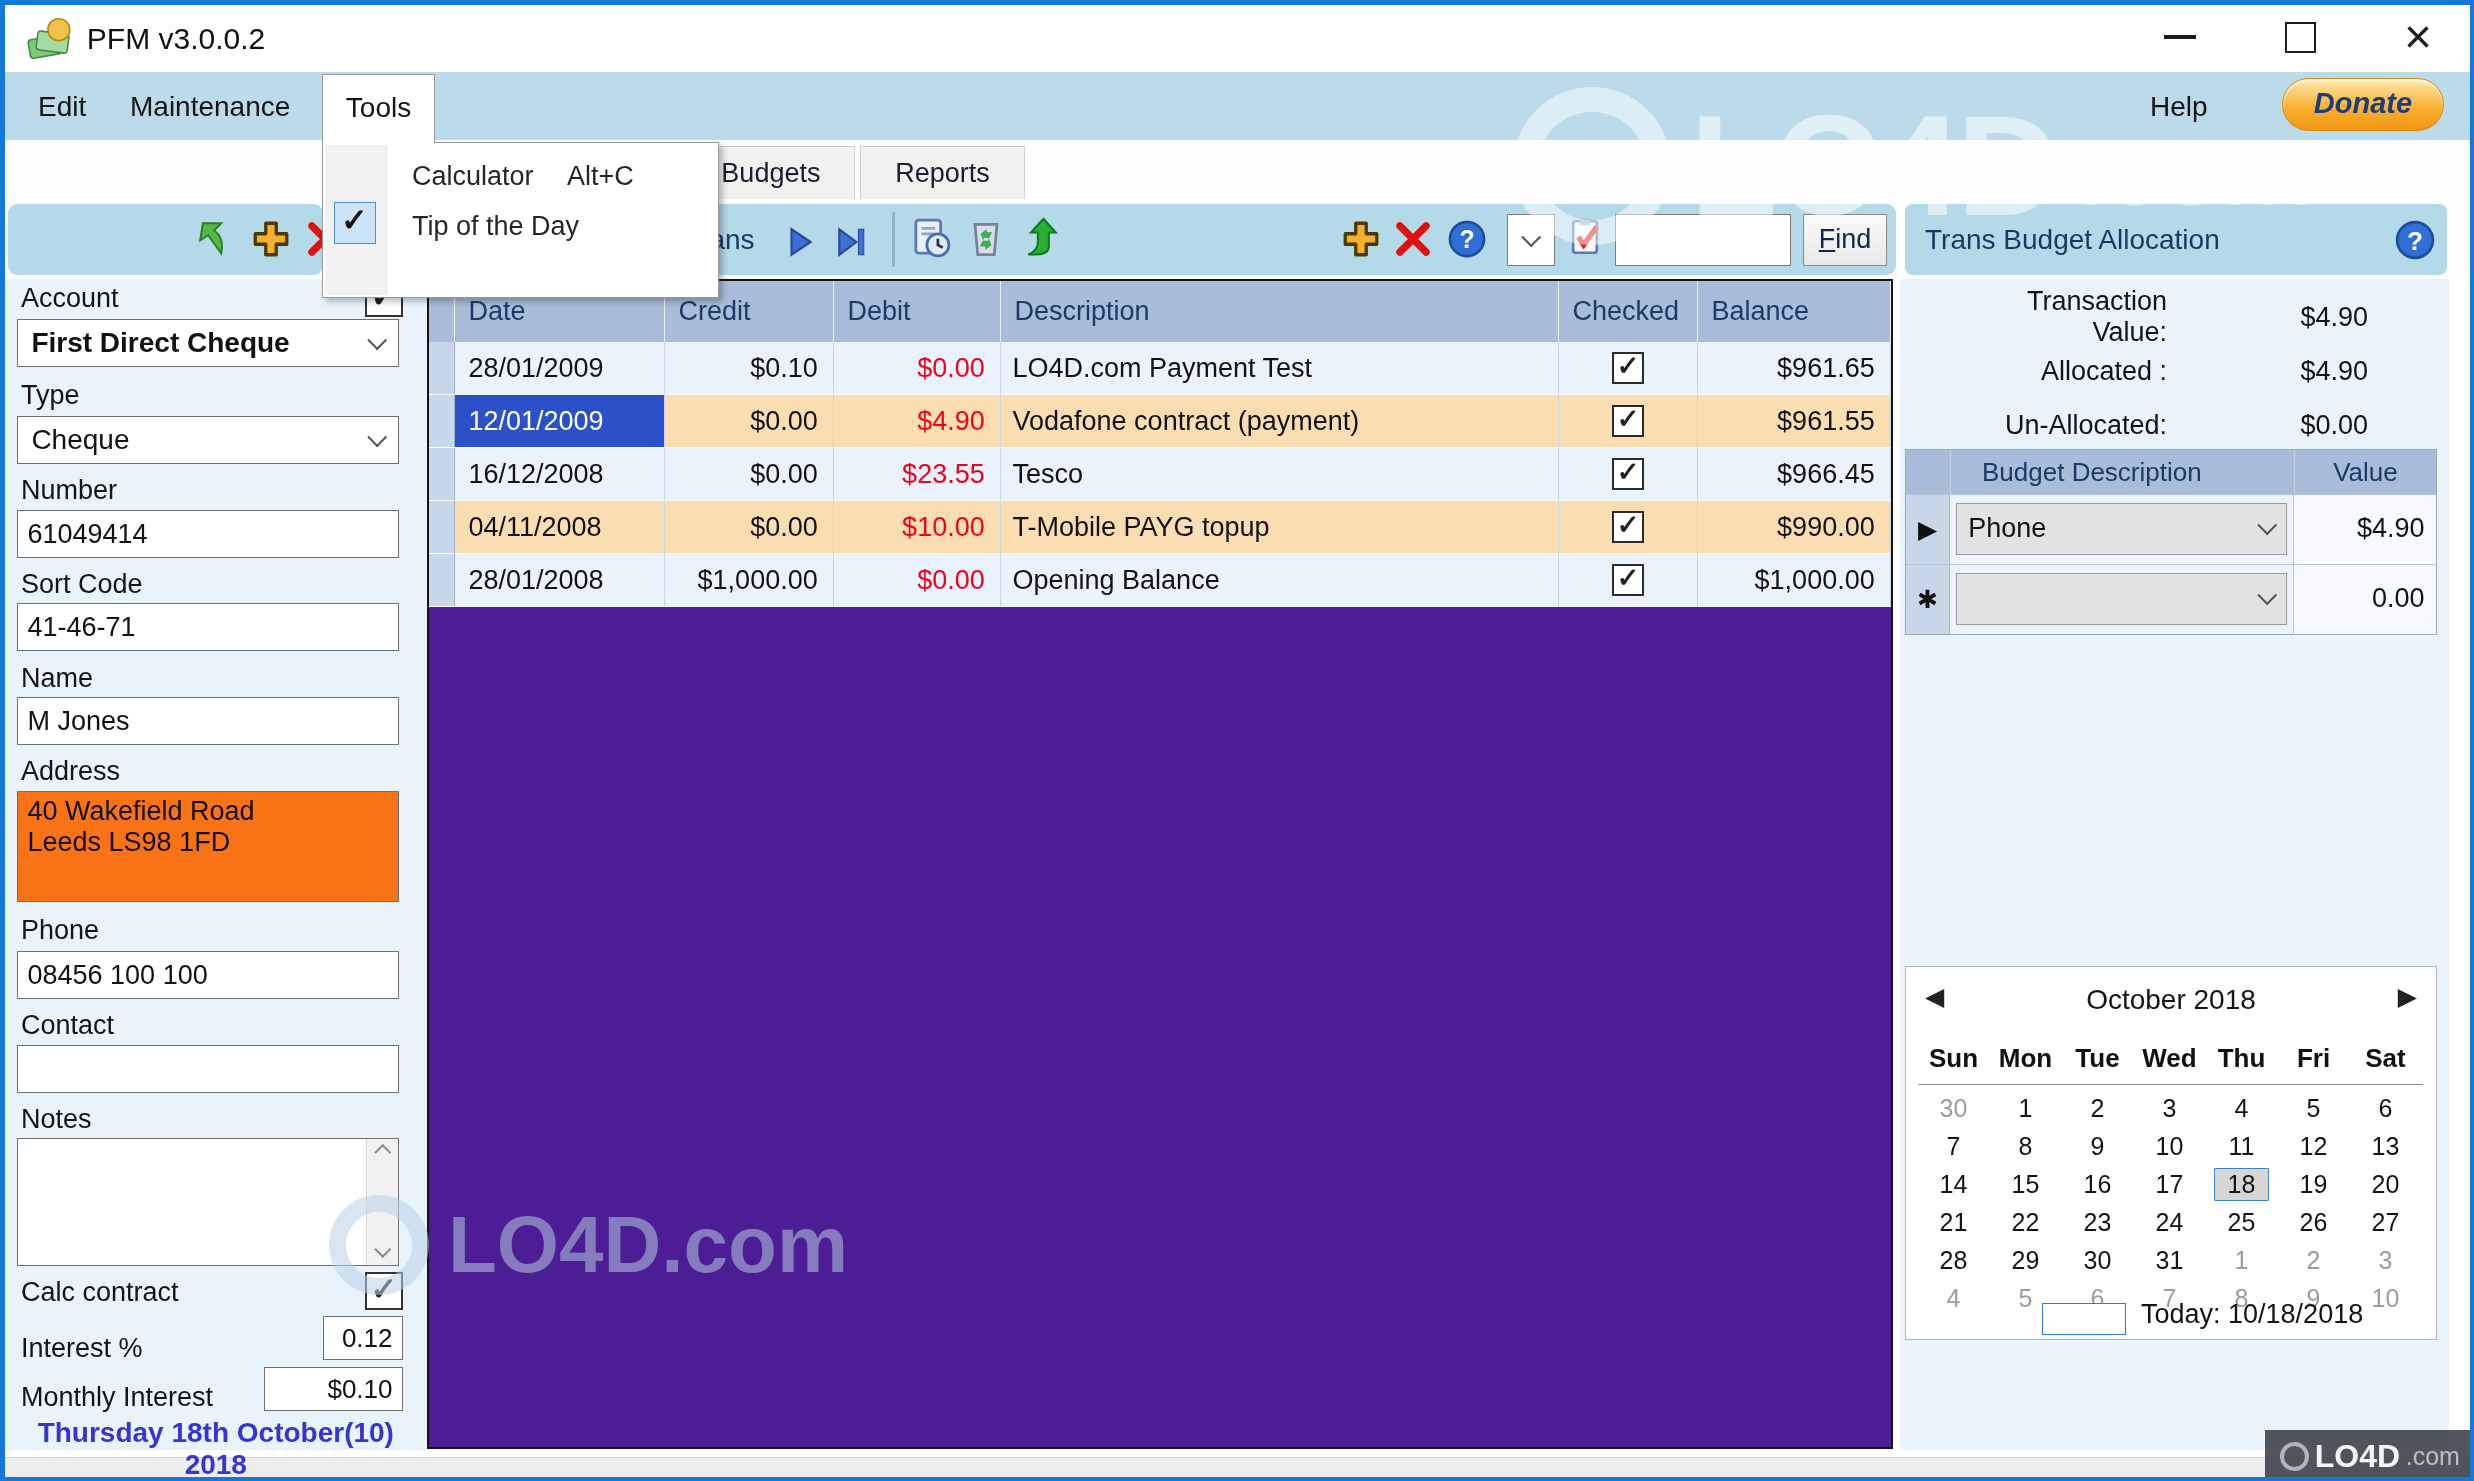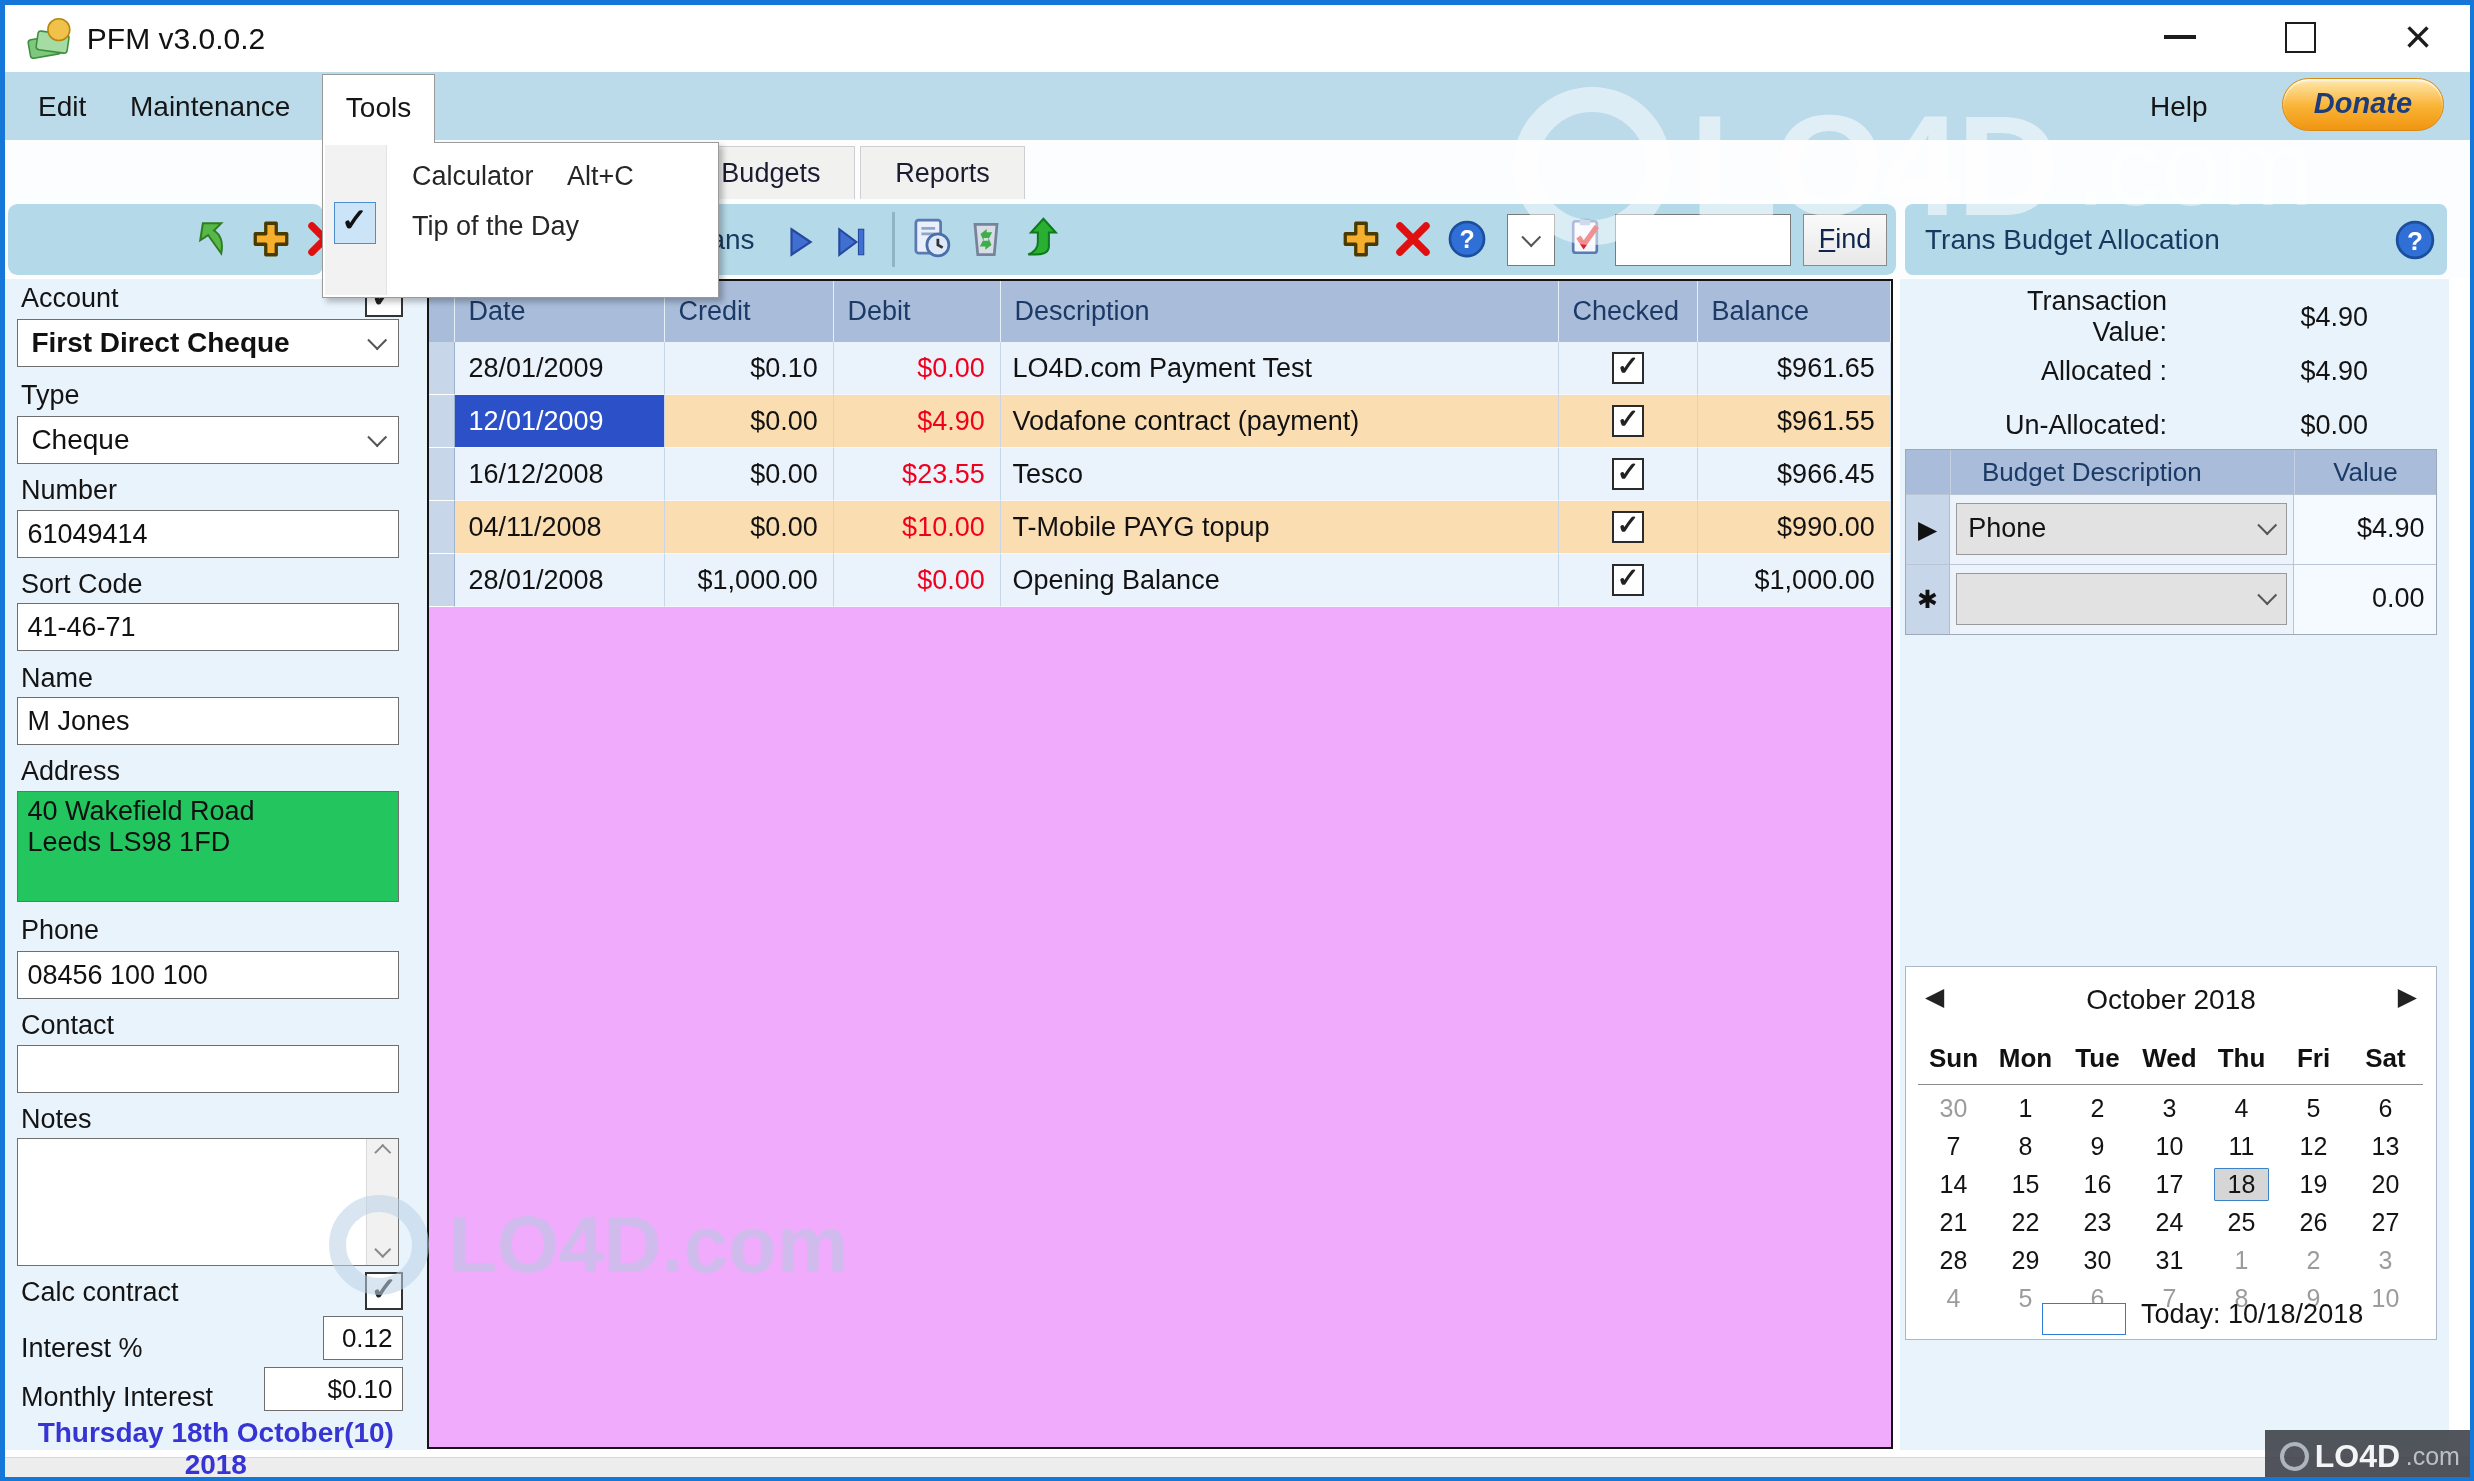--- a/index.html
+++ b/index.html
@@ -50,32 +50,32 @@
   
   .chev{display:inline-block;width:12.4px;height:12.4px;border-right:2.9px solid #555;border-bottom:2.9px solid #555;}
   .chev.down{transform:rotate(45deg) translate(-1.9px,-1.9px);}
   .chev.up{transform:rotate(-135deg);}
   .chev.sm{width:9.5px;height:9.5px;border-color:#8a8a8a;}
   
   .sidebar{left:4.8px;top:279px;width:422px;height:1171px;background:#E9F3FC;}
   .flabel{font-size:27px;color:#141414;z-index:3;}
   .fin{left:17px;width:382px;height:48px;border:1.9px solid #6F6F6F;background:#fff;box-sizing:border-box;
        font-size:27px;padding:0 9.5px;font-family:"Liberation Sans",sans-serif;color:#111;z-index:3;}
-  .farea{left:17px;width:382px;border:1.9px solid #6F6F6F;background:#22c55e;box-sizing:border-box;
+  .farea{left:17px;width:382px;border:1.9px solid #6F6F6F;background:#f97316;box-sizing:border-box;
        font-size:27px;padding:3.8px 9.5px;font-family:"Liberation Sans",sans-serif;color:#111;resize:none;overflow:hidden;z-index:3;}
   .selbox{left:17px;width:382px;height:48px;border:1.9px solid #6F6F6F;background:#fff;box-sizing:border-box;
        display:flex;align-items:center;justify-content:space-between;padding:0 13.4px;font-size:28px;color:#111;z-index:3;}
   .cbx{width:38px;height:38px;background:#fff;border:2.9px solid #333;box-sizing:border-box;text-align:center;
        line-height:31px;font-size:32px;font-weight:bold;color:#222;z-index:3;}
   .notes-box{left:17px;top:1138px;width:382px;height:128px;border:1.9px solid #6F6F6F;background:#fff;box-sizing:border-box;z-index:3;}
   .scrollstrip{position:absolute;right:0;top:0;width:32px;height:100%;background:#F1F1F1;border-left:1px solid #D9D9D9;
        display:flex;flex-direction:column;justify-content:space-between;align-items:center;padding:7.6px 0;box-sizing:border-box;}
   .datetxt{left:4.8px;width:422px;text-align:center;font-size:28px;font-weight:bold;color:#3734D4;z-index:3;}
   
-  .grid{left:427px;top:279px;width:1466px;height:1170px;background:#f0abfc;border:2.9px solid #141414;box-sizing:border-box;z-index:3;}
+  .grid{left:427px;top:279px;width:1466px;height:1170px;background:#4c1d95;border:2.9px solid #141414;box-sizing:border-box;z-index:3;}
   .gh{display:grid;grid-template-columns:26px 210px 169px 167px 558px 139px auto;height:61px;background:#A9BCD9;}
   .gh-cell{border-right:1.9px solid #E8EEF6;padding-left:13.4px;line-height:61px;font-size:27px;color:#1C3A66;
        overflow:hidden;white-space:nowrap;box-sizing:border-box;}
   .gh-marker{padding:0;}
   .t-row{display:grid;grid-template-columns:26px 210px 169px 167px 558px 139px auto;height:53px;}
   .row-base{background:#EAF2FC;} .row-alt{background:#FBDDB2;}
   .t-cell{border-right:1px solid #C9D6E6;border-bottom:1.9px solid #F4F7FB;line-height:52px;font-size:27px;color:#121212;
        overflow:hidden;white-space:nowrap;box-sizing:border-box;}
   .t-marker{background:#C7D6E9;border-right:1.9px solid #9FB2CC;border-bottom:1.9px solid #fff;}
   .t-date{padding-left:13.4px;}

